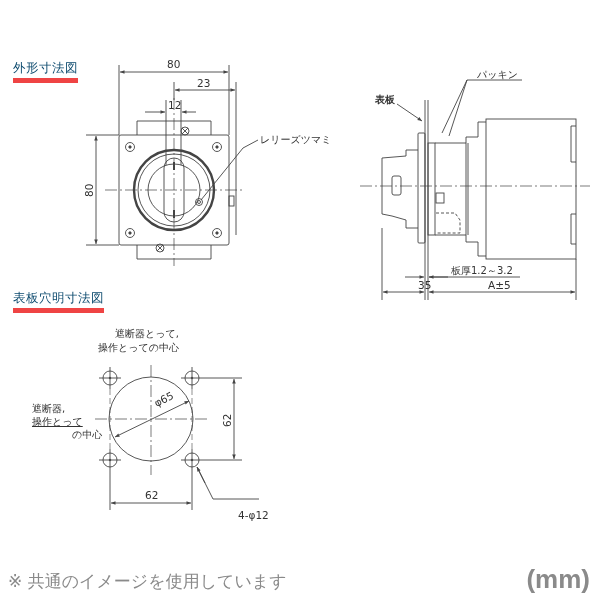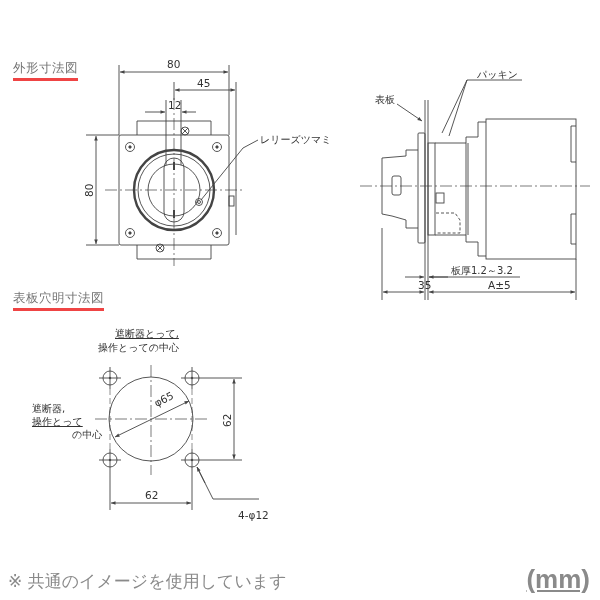--- a/index.html
+++ b/index.html
@@ -1,22 +1,22 @@
 <!DOCTYPE html>
 <html><head>
   <meta charset="utf-8">
   <style>
     html, body { margin: 0; padding: 0; background: #ffffff; }
     body { width: 600px; height: 600px; position: relative; overflow: hidden; font-family: "DejaVu Sans", "Liberation Sans", sans-serif; color: #333; }
     svg { position: absolute; left: 0; top: 0; }
-    .section-title { position: absolute; font-size: 12.5px; color: #737373; border-bottom: 3px solid #ef4444; padding-bottom: 1px; letter-spacing: 0.5px; }
+    .section-title { position: absolute; font-size: 12.5px; color: #0c4a6e; border-bottom: 5px solid #ef4444; padding-bottom: 1px; letter-spacing: 0.5px; }
     .lbl { position: absolute; font-size: 10px; color: #333; white-space: nowrap; line-height: 13px; }
     .dim { position: absolute; font-size: 10.5px; color: #333; white-space: nowrap; }
     .footer-note { position: absolute; left: 8px; top: 570px; font-size: 17px; color: #8a8a8a; }
-    .footer-unit { position: absolute; right: 10px; top: 564px; font-size: 26px; font-weight: bold; color: #8a8a8a; font-family: "Liberation Sans", sans-serif; text-decoration: underline; }
+    .footer-unit { position: absolute; right: 10px; top: 564px; font-size: 26px; font-weight: bold; color: #8a8a8a; font-family: "Liberation Sans", sans-serif; }
     .rot { transform: rotate(-90deg); transform-origin: left top; }
   </style>
 </head>
 <body>
 
 <svg width="600" height="600" viewBox="0 0 600 600" xmlns="http://www.w3.org/2000/svg">
   <defs>
     <marker id="arr" viewBox="0 0 10 10" refX="10" refY="5" markerWidth="7" markerHeight="5" orient="auto-start-reverse">
       <path d="M0,1 L10,5 L0,9 z" fill="#444"></path>
     </marker>
@@ -151,32 +151,32 @@
       <polyline points="259,499 213,499 197,467"></polyline>
       <line x1="205" y1="483" x2="197" y2="467" marker-end="url(#arr)"></line>
     </g>
   </g>
 </svg>
 
 <div class="section-title" style="left:13px; top:60px;">外形寸法図</div>
 <div class="section-title" style="left:13px; top:290px;text-align:right;">表板穴明寸法図</div>
 
 <div class="dim" style="left:167px; top:58px;">80</div>
-<div class="dim" style="left:197px; top:77px;">45</div>
+<div class="dim" style="left:197px; top:77px;">23</div>
 <div class="dim" style="left:168px; top:99px;">12</div>
 <div class="dim rot" style="left:83px; top:197px;">80</div>
 <div class="lbl" style="left:260px; top:133px;">レリーズツマミ</div>
 
 <div class="lbl" style="left:477px; top:68px;">パッキン</div>
-<div class="lbl" style="left:375px; top:93px;">表板</div>
+<div class="lbl" style="left:375px; top:93px;font-weight:bold;">表板</div>
 <div class="lbl" style="left:451px; top:264px;">板厚1.2～3.2</div>
 <div class="dim" style="left:397px; top:279px;margin-left:21px;">35</div>
 <div class="dim" style="left:488px; top:279px;">A±5</div>
 
-<div class="lbl" style="left:115px; top:327px;text-decoration:underline;">遮断器とって,</div>
+<div class="lbl" style="left:115px; top:327px;">遮断器とって,</div>
 <div class="lbl" style="left:98px; top:341px;">操作とっての中心</div>
 <div class="lbl" style="left:32px; top:402px;">遮断器,</div>
 <div class="lbl" style="left:32px; top:415px;text-decoration:underline;">操作とって</div>
 <div class="lbl" style="left:32px; top:428px;margin-left:40px;">の中心</div>
 <div class="dim" style="left:152px; top:398px; transform:rotate(-26deg); transform-origin:left top;">φ65</div>
 <div class="dim rot" style="left:221px; top:427px;">62</div>
 <div class="dim" style="left:145px; top:489px;">62</div>
 <div class="dim" style="left:222px; top:509px;margin-left:16px;">4-φ12</div>
 
 <div class="footer-note">※ 共通のイメージを使用しています</div>

